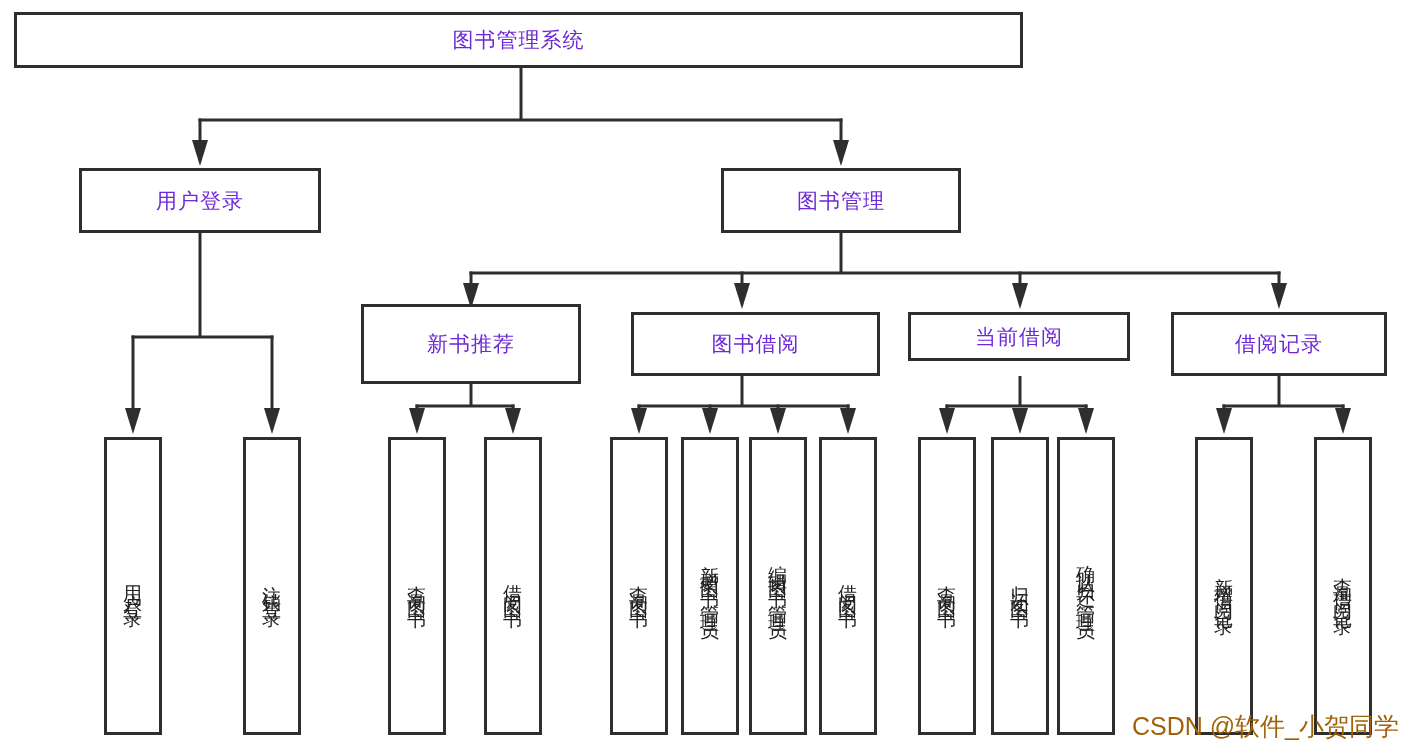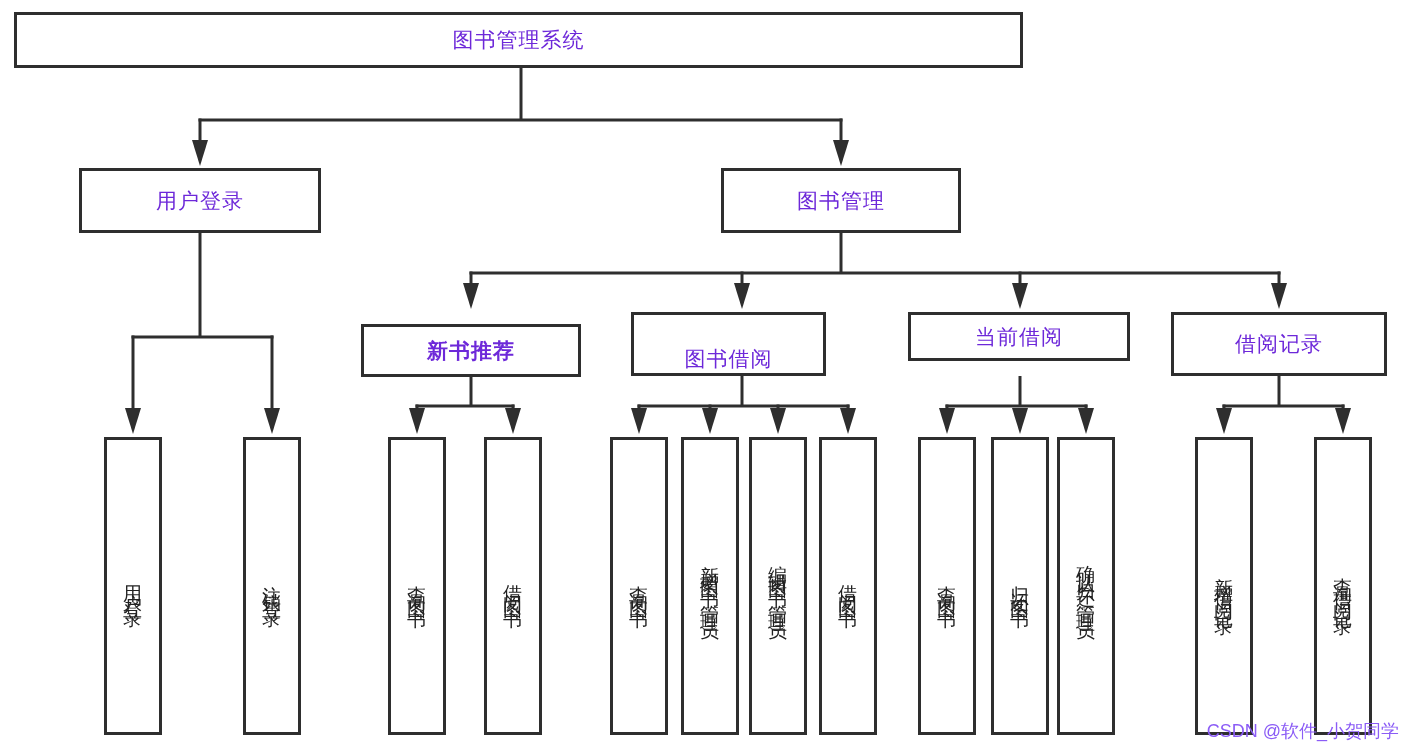--- a/index.html
+++ b/index.html
@@ -55,22 +55,22 @@
     font-size: 19px;
     color: #222222;
     letter-spacing: 8px;
     line-height: 1;
     white-space: nowrap;
   }
   .watermark {
     position: absolute;
     right: 6px;
     bottom: 4px;
-    font-size: 18px;
-    color: #8b5cf6;
+    font-size: 25px;
+    color: #a16207;
     z-index: 5;
     white-space: nowrap;
   }
 </style>
 </head>
 <body>
 
 <div class="canvas">
 
   <svg class="connector-layer" viewBox="0 0 1405 747" xmlns="http://www.w3.org/2000/svg" aria-hidden="true">
@@ -145,24 +145,24 @@
     <span class="hlabel">图书管理系统</span>
   </div>
 
   <div class="hbox" style="left:79px; top:168px; width:242px; height:65px;">
     <span class="hlabel">用户登录</span>
   </div>
   <div class="hbox" style="left:721px; top:168px; width:240px; height:65px;justify-content:center;">
     <span class="hlabel">图书管理</span>
   </div>
 
-  <div class="hbox" style="left:361px; top:324px; width:220px; height:53px;font-weight:bold;">
+  <div class="hbox" style="left:361px; top:304px; width:220px; height:80px;">
     <span class="hlabel">新书推荐</span>
   </div>
-  <div class="hbox" style="left:631px; top:312px; width:195px; height:64px;align-items:flex-end;">
+  <div class="hbox" style="left:631px; top:312px; width:249px; height:64px;">
     <span class="hlabel">图书借阅</span>
   </div>
   <div class="hbox" style="left:908px; top:312px; width:222px; height:49px;">
     <span class="hlabel">当前借阅</span>
   </div>
   <div class="hbox" style="left:1171px; top:312px; width:216px; height:64px;">
     <span class="hlabel">借阅记录</span>
   </div>
 
   <div class="vbox" style="left:104px; top:437px; width:58px; height:298px;">

